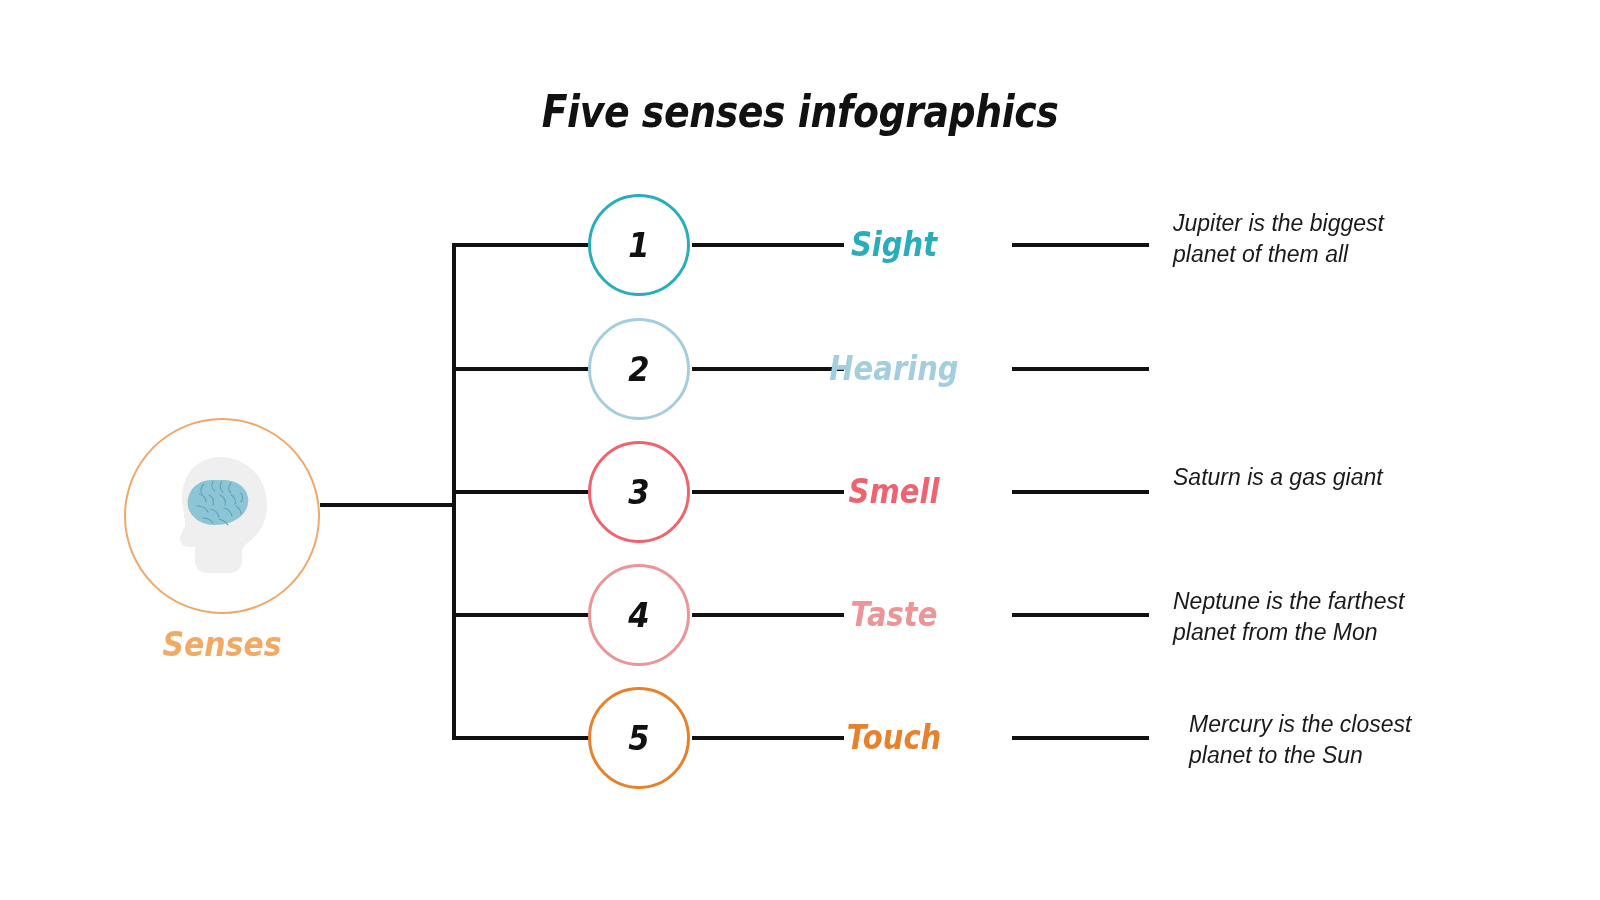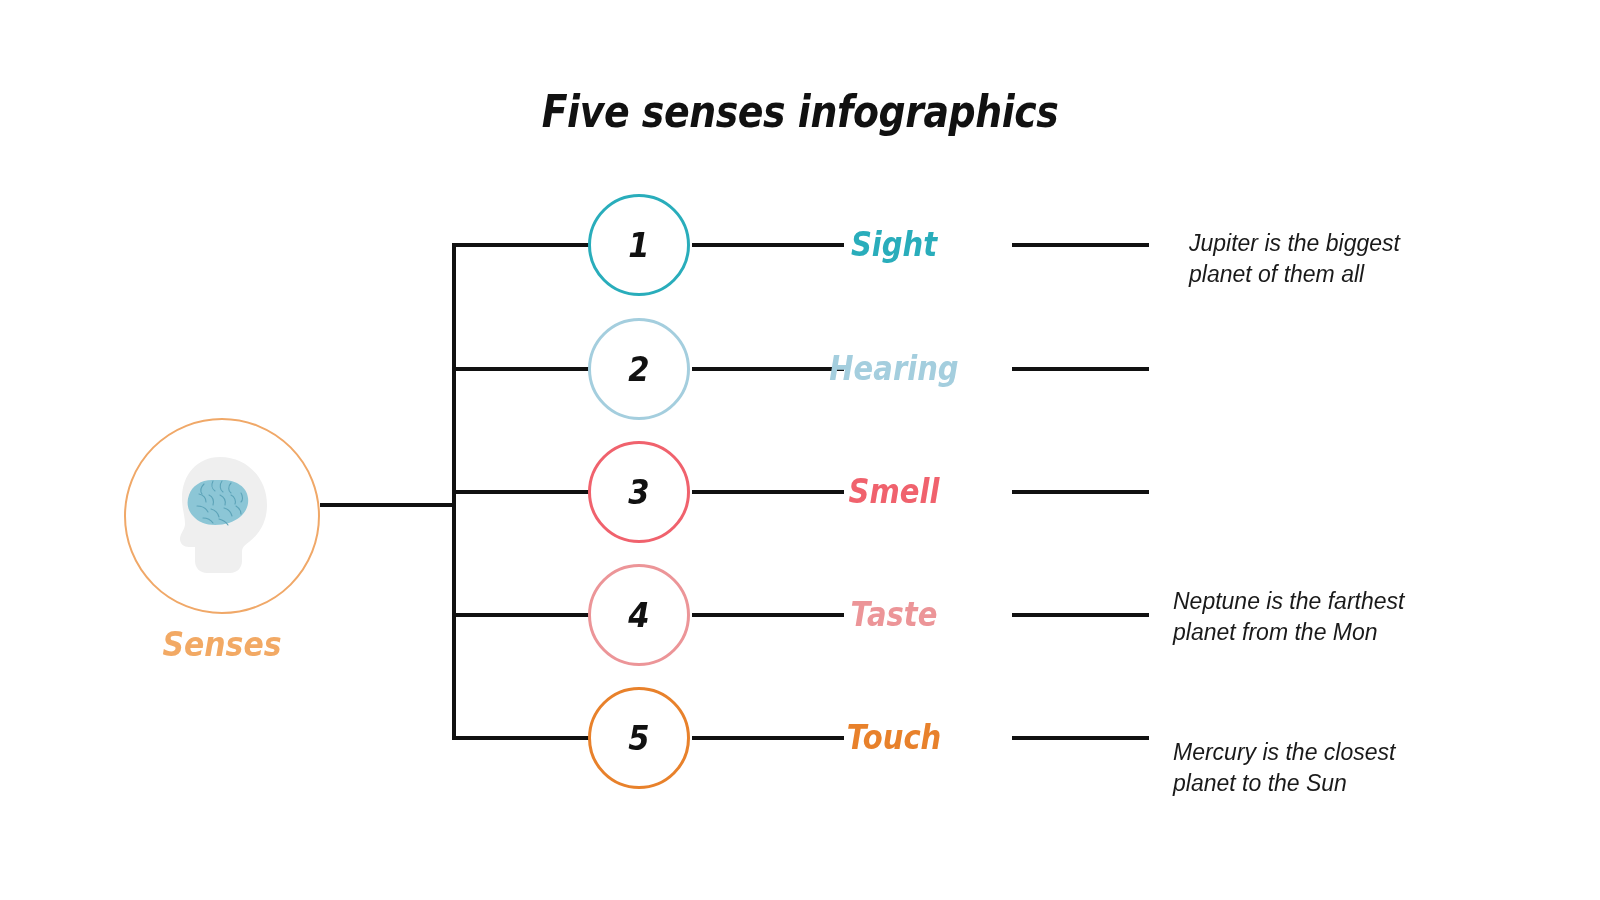--- a/index.html
+++ b/index.html
@@ -186,41 +186,42 @@
   <div class="trunk"></div>
   <div class="stem"></div>
 
   <div class="branch" style="top:243px;"></div>
   <div class="node" id="node-1" style="left: 588px; top: 194px; border-color: rgb(41, 173, 187);">
     <span class="node-num">1</span>
   </div>
   <div class="lead" style="top:243px;"></div>
   <div class="sense" id="sense-1" style="top: 228px; color: rgb(41, 173, 187);">Sight</div>
   <div class="rule" style="top:243px;"></div>
-  <div class="desc" style="top:228px;margin-left:16px;">
+  <div class="desc" style="top:208px;">
     <span>Jupiter is the biggest</span>
     <span>planet of them all</span>
   </div>
 
   <div class="branch" style="top:367px;"></div>
   <div class="node" id="node-2" style="left: 588px; top: 318px; border-color: rgb(164, 206, 222);">
     <span class="node-num">2</span>
   </div>
   <div class="lead" style="top:367px;"></div>
   <div class="sense" id="sense-2" style="top: 352px; color: rgb(164, 206, 222);">Hearing</div>
   <div class="rule" style="top:367px;"></div>
 
   <div class="branch" style="top:490px;"></div>
   <div class="node" id="node-3" style="left: 588px; top: 441px; border-color: rgb(240, 98, 109);">
     <span class="node-num">3</span>
   </div>
   <div class="lead" style="top:490px;"></div>
   <div class="sense" id="sense-3" style="top: 475px; color: rgb(240, 98, 109);">Smell</div>
   <div class="rule" style="top:490px;"></div>
   <div class="desc" style="top:462px;">
+    <span>Saturn is a gas giant</span>
   </div>
 
   <div class="branch" style="top:613px;"></div>
   <div class="node" id="node-4" style="left: 588px; top: 564px; border-color: rgb(236, 149, 152);">
     <span class="node-num">4</span>
   </div>
   <div class="lead" style="top:613px;"></div>
   <div class="sense" id="sense-4" style="top: 598px; color: rgb(236, 149, 152);">Taste</div>
   <div class="rule" style="top:613px;"></div>
   <div class="desc" style="top:586px;">
@@ -228,18 +229,18 @@
     <span>planet from the Mon</span>
   </div>
 
   <div class="branch" style="top:736px;"></div>
   <div class="node" id="node-5" style="left: 588px; top: 687px; border-color: rgb(232, 129, 43);">
     <span class="node-num">5</span>
   </div>
   <div class="lead" style="top:736px;"></div>
   <div class="sense" id="sense-5" style="top: 721px; color: rgb(232, 129, 43);">Touch</div>
   <div class="rule" style="top:736px;"></div>
-  <div class="desc" style="top:737px;">
+  <div class="desc" style="top:709px;margin-left:16px;">
     <span>Mercury is the closest</span>
     <span>planet to the Sun</span>
   </div>
 
 </div>
 
 </body></html>

